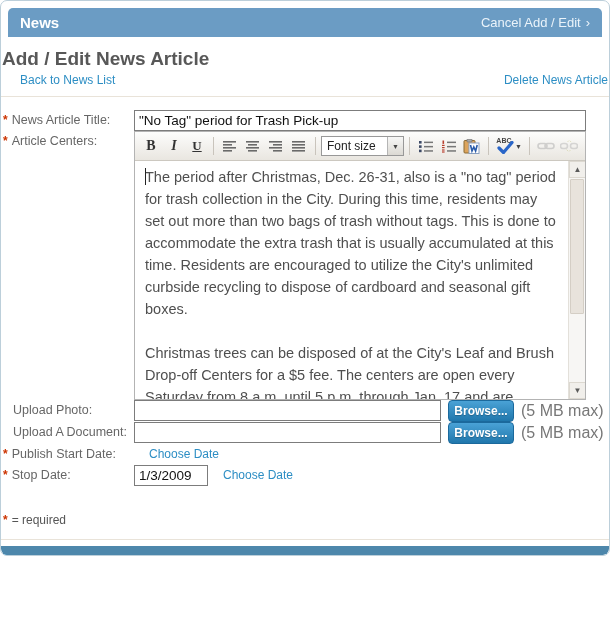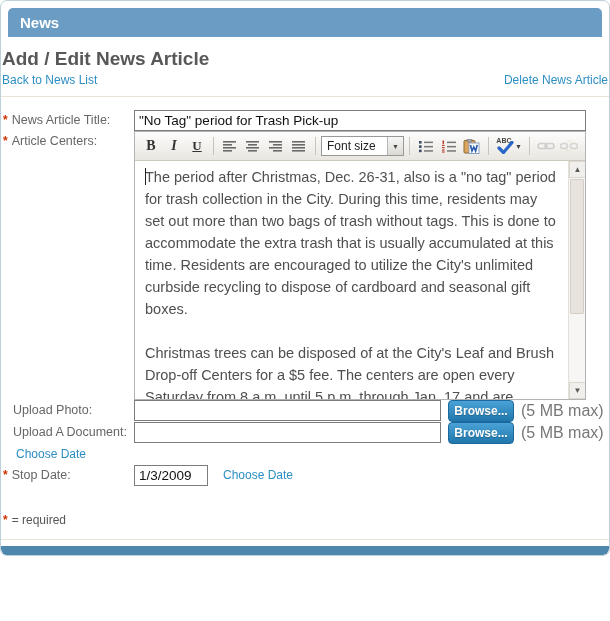--- a/index.html
+++ b/index.html
@@ -17,21 +17,21 @@
     border-radius:5px 5px 0 0; display:flex; align-items:center;
     justify-content:space-between; padding:0 12px;
   }
   .topbar .app-title { color:#fff; font-size:15px; font-weight:bold; }
   .topbar .cancel { color:#eaf3fa; font-size:13px; text-decoration:none; cursor:pointer; }
   .topbar .cancel .arr { font-size:13px; margin-left:5px; }
 
   
   .main { padding:0 0; }
   .heading { margin:11px 0 3px 1px; font-size:19px; color:#585858; font-weight:bold; letter-spacing:0; }
-  .linkrow { display:flex; justify-content:space-between; align-items:center; margin:0 1px 9px 1px; }
+  .linkrow { display:flex; justify-content:space-between; align-items:center; margin:0 1px 9px 19px; }
   a.blue { color:#2d8ec4; font-size:12px; text-decoration:none; cursor:pointer; }
   .divider { border-top:1px solid #e9e3d9; margin:0 0 13px 0; }
 
   
   .frow { display:flex; align-items:flex-start; margin-bottom:0; }
   .flabel { width:133px; padding-left:2px; font-size:12.5px; color:#666; line-height:21px; flex:none; }
   .ast { color:#cc3300; font-weight:bold; margin-right:4px; font-size:12px; }
   .ast-space { display:inline-block; width:10px; }
 
   input.text {
@@ -100,20 +100,21 @@
 
   svg { display:block; }
 </style>
 </head>
 <body>
 
 <div class="page">
 
   <div class="topbar">
     <span class="app-title">News</span>
+    <a class="cancel"><span>Cancel Add / Edit</span><span class="arr">›</span></a>
   </div>
 
   <div class="main">
     <div class="heading">Add / Edit News Article</div>
 
     <div class="linkrow">
       <a class="blue">Back to News List</a>
       <a class="blue">Delete News Article</a>
     </div>
 
@@ -265,20 +266,23 @@
       <div class="flabel">
         <span class="ast-space"></span><span>Upload A Document:</span>
       </div>
       <input class="text upl-input" type="text" value="" style="">
       <span class="btn-blue browse">Browse...</span>
       <span class="note">(5 MB max)</span>
     </div>
 
     
     <div class="frow">
+      <div class="flabel">
+        <span class="ast">*</span><span>Publish Start Date:</span>
+      </div>
       <a class="blue choose">Choose Date</a>
     </div>
 
     
     <div class="frow">
       <div class="flabel">
         <span class="ast">*</span><span>Stop Date:</span>
       </div>
       <input class="text date-input" type="text" value="1/3/2009" style="">
       <a class="blue choose">Choose Date</a>

